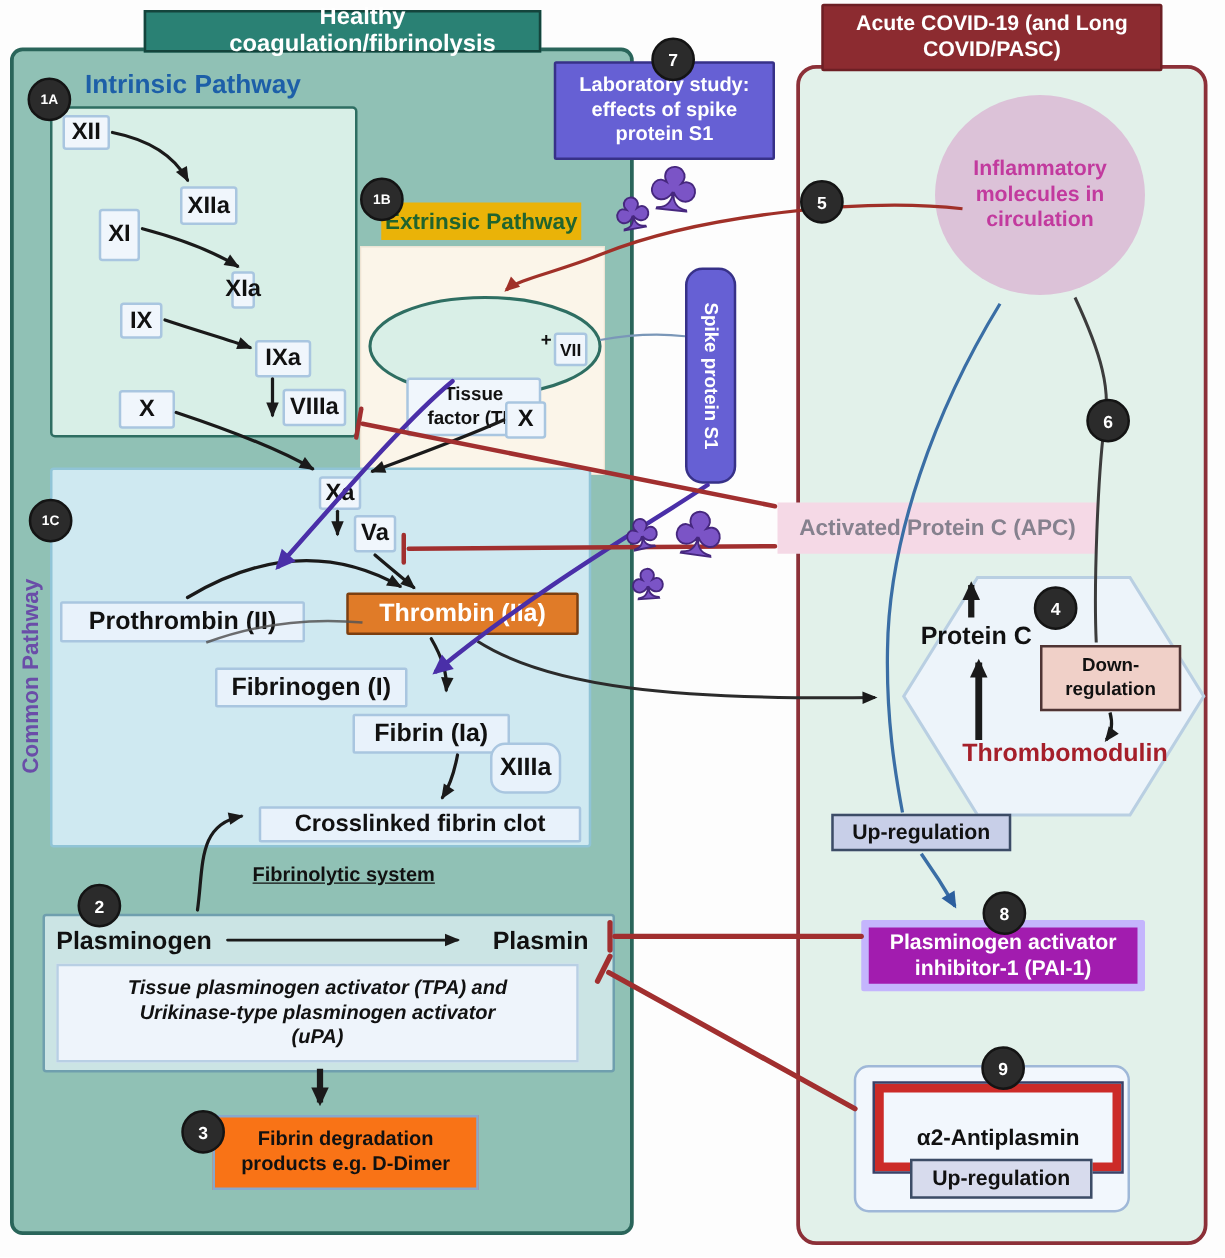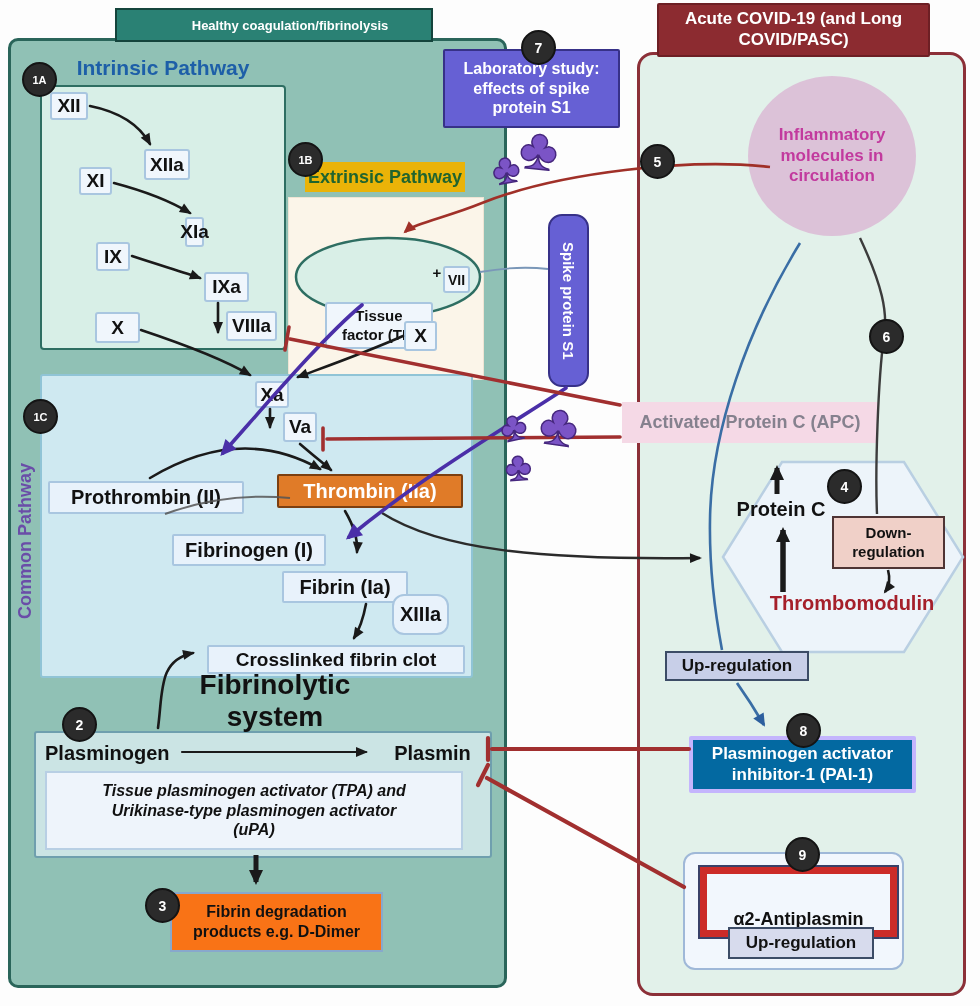--- a/index.html
+++ b/index.html
@@ -33,39 +33,39 @@
   <div class="abs z10" style="left:40px;top:85px;width:246px;height:265px;background:#d8efe7;border:2px solid #2e6e62;border-radius:4px;"></div>
   <div class="abs z10" style="left:288px;top:197px;width:196px;height:183px;background:#fbf5e9;border:1px solid #eee4d4;"></div>
   <div class="abs z10" style="left:40px;top:374px;width:433px;height:304px;background:#cfe9f1;border:2px solid #90c4d6;border-radius:3px;"></div>
   <div class="abs z10" style="left:34px;top:731px;width:458px;height:127px;background:#cbe4e4;border:2px solid #6f9fae;border-radius:3px;"></div>
 
   <svg class="bglayer" width="980" height="1006" viewBox="0 0 980 1006" style="z-index:12;">
     <ellipse cx="388" cy="277" rx="92" ry="39" fill="#d9efe7" stroke="#2e6e62" stroke-width="2.5"></ellipse>
     <polygon points="723,557 782,462 904,462 963,557 904,652 782,652" fill="#edf4fa" stroke="#b9cfe2" stroke-width="2.5"></polygon>
   </svg>
 
-  <div class="box z15" style="left:115px;top:8px;width:318px;height:34px;background:#2a8174;border:2px solid #14443c;color:#fff;font-size:13px;padding-left:32px;">
+  <div class="box z15" style="left:115px;top:8px;width:318px;height:34px;background:#2a8174;border:2px solid #14443c;color:#fff;font-size:19px;padding-left:32px;">
     <span>Healthy coagulation/fibrinolysis</span>
   </div>
   <div class="box pre z15" style="left:657px;top:3px;width:273px;height:54px;background:#8c2b30;border:2px solid #6d1f24;color:#fff;font-size:17px;border-radius:2px;">
     <span class="pre">Acute COVID-19 (and Long
 COVID/PASC)</span>
   </div>
 
-  <div class="box z15" style="left:68px;top:54px;width:190px;height:28px;color:#1d5fa8;font-size:21px;justify-content:center;">
+  <div class="box z15" style="left:68px;top:54px;width:190px;height:28px;color:#1d5fa8;font-size:21px;justify-content:flex-start;">
     <span>Intrinsic Pathway</span>
   </div>
 
   <div class="box factor z15" style="left:50px;top:92px;width:38px;height:28px;">
       <span>XII</span>
     </div>
   <div class="box factor z15" style="left:144px;top:149px;width:46px;height:31px;">
       <span>XIIa</span>
     </div>
-  <div class="box factor z15" style="left:79px;top:167px;width:33px;height:28px;">
+  <div class="box factor z15" style="left:79px;top:167px;width:33px;height:42px;">
       <span>XI</span>
     </div>
   <div class="box factor z15" style="left:185px;top:217px;width:19px;height:30px;">
       <span>XIa</span>
     </div>
   <div class="box factor z15" style="left:96px;top:242px;width:34px;height:29px;">
       <span>IX</span>
     </div>
   <div class="box factor z15" style="left:204px;top:272px;width:45px;height:30px;">
       <span>IXa</span>
@@ -115,21 +115,21 @@
   <div class="box lightbox z15" style="left:282px;top:571px;width:126px;height:32px;">
     <span>Fibrin (Ia)</span>
     </div>
   <div class="box lightbox z15" style="left:392px;top:594px;width:57px;height:41px;border-radius:12px;">
     <span>XIIIa</span>
     </div>
   <div class="box lightbox z15" style="left:207px;top:645px;width:258px;height:29px;font-size:19px;">
     <span>Crosslinked fibrin clot</span>
     </div>
 
-  <div class="box z15" style="left:172px;top:688px;width:206px;height:26px;font-size:28px;">
+  <div class="box z15" style="left:172px;top:688px;width:206px;height:26px;font-size:16px;text-decoration:underline;">
     <span>Fibrinolytic system</span>
     </div>
   <div class="box z15" style="left:45px;top:739px;width:135px;height:28px;font-size:20px;justify-content:flex-start;">
     <span>Plasminogen</span>
     </div>
   <div class="box z15" style="left:390px;top:739px;width:85px;height:28px;font-size:20px;">
     <span>Plasmin</span>
     </div>
   <div class="box pre z15" style="left:45px;top:771px;width:418px;height:79px;background:#eef4fb;border:2px solid #b8cfe4;font-size:16px;font-style:italic;">
     <span class="pre">Tissue plasminogen activator (TPA) and
@@ -171,26 +171,26 @@
 regulation</span></div>
 
   <div class="box z15" style="left:757px;top:590px;width:190px;height:26px;color:#a51f2a;font-size:20px;">
     <span>Thrombomodulin</span>
     </div>
 
   <div class="box z15" style="left:665px;top:651px;width:144px;height:30px;background:#c8cfe8;border:2px solid #3c4c66;font-size:17px;">
     <span>Up-regulation</span>
     </div>
 
-  <div class="box pre z15" style="left:689px;top:736px;width:227px;height:57px;background:#0369a1;border:4px solid #c4b5fd;color:#fff;font-size:17px;border-radius:2px;">
+  <div class="box pre z15" style="left:689px;top:736px;width:227px;height:57px;background:#a21caf;border:6px solid #c4b5fd;color:#fff;font-size:17px;border-radius:2px;">
     <span class="pre">Plasminogen activator
 inhibitor-1 (PAI-1)</span></div>
 
   <div class="abs z10" style="left:683px;top:852px;width:221px;height:118px;background:#f2f7fd;border:2px solid #9fb8d8;border-radius:12px;"></div>
-  <div class="box z15" style="left:700px;top:867px;width:197px;height:70px;background:#f2f7fd;border:7px solid #cc2b28;outline:2px solid #3a4168;font-size:18px;align-items:flex-end;padding-top:16px;">
+  <div class="box z15" style="left:700px;top:867px;width:197px;height:70px;background:#f2f7fd;border:7px solid #cc2b28;outline:2px solid #3a4168;font-size:18px;align-items:center;padding-top:16px;">
     <span>α2-Antiplasmin</span>
     </div>
   <div class="box z15" style="left:728px;top:927px;width:146px;height:32px;background:#d7dbed;border:2px solid #3c4c66;font-size:17px;">
     <span>Up-regulation</span>
     </div>
 
   <svg class="layer" width="980" height="1006" viewBox="0 0 980 1006">
     <defs>
       <marker id="mkB" markerUnits="userSpaceOnUse" markerWidth="14" markerHeight="12" refX="11" refY="6" orient="auto">
         <path d="M1,1 L13,6 L1,11 Z" fill="#1a1a1a"></path>

